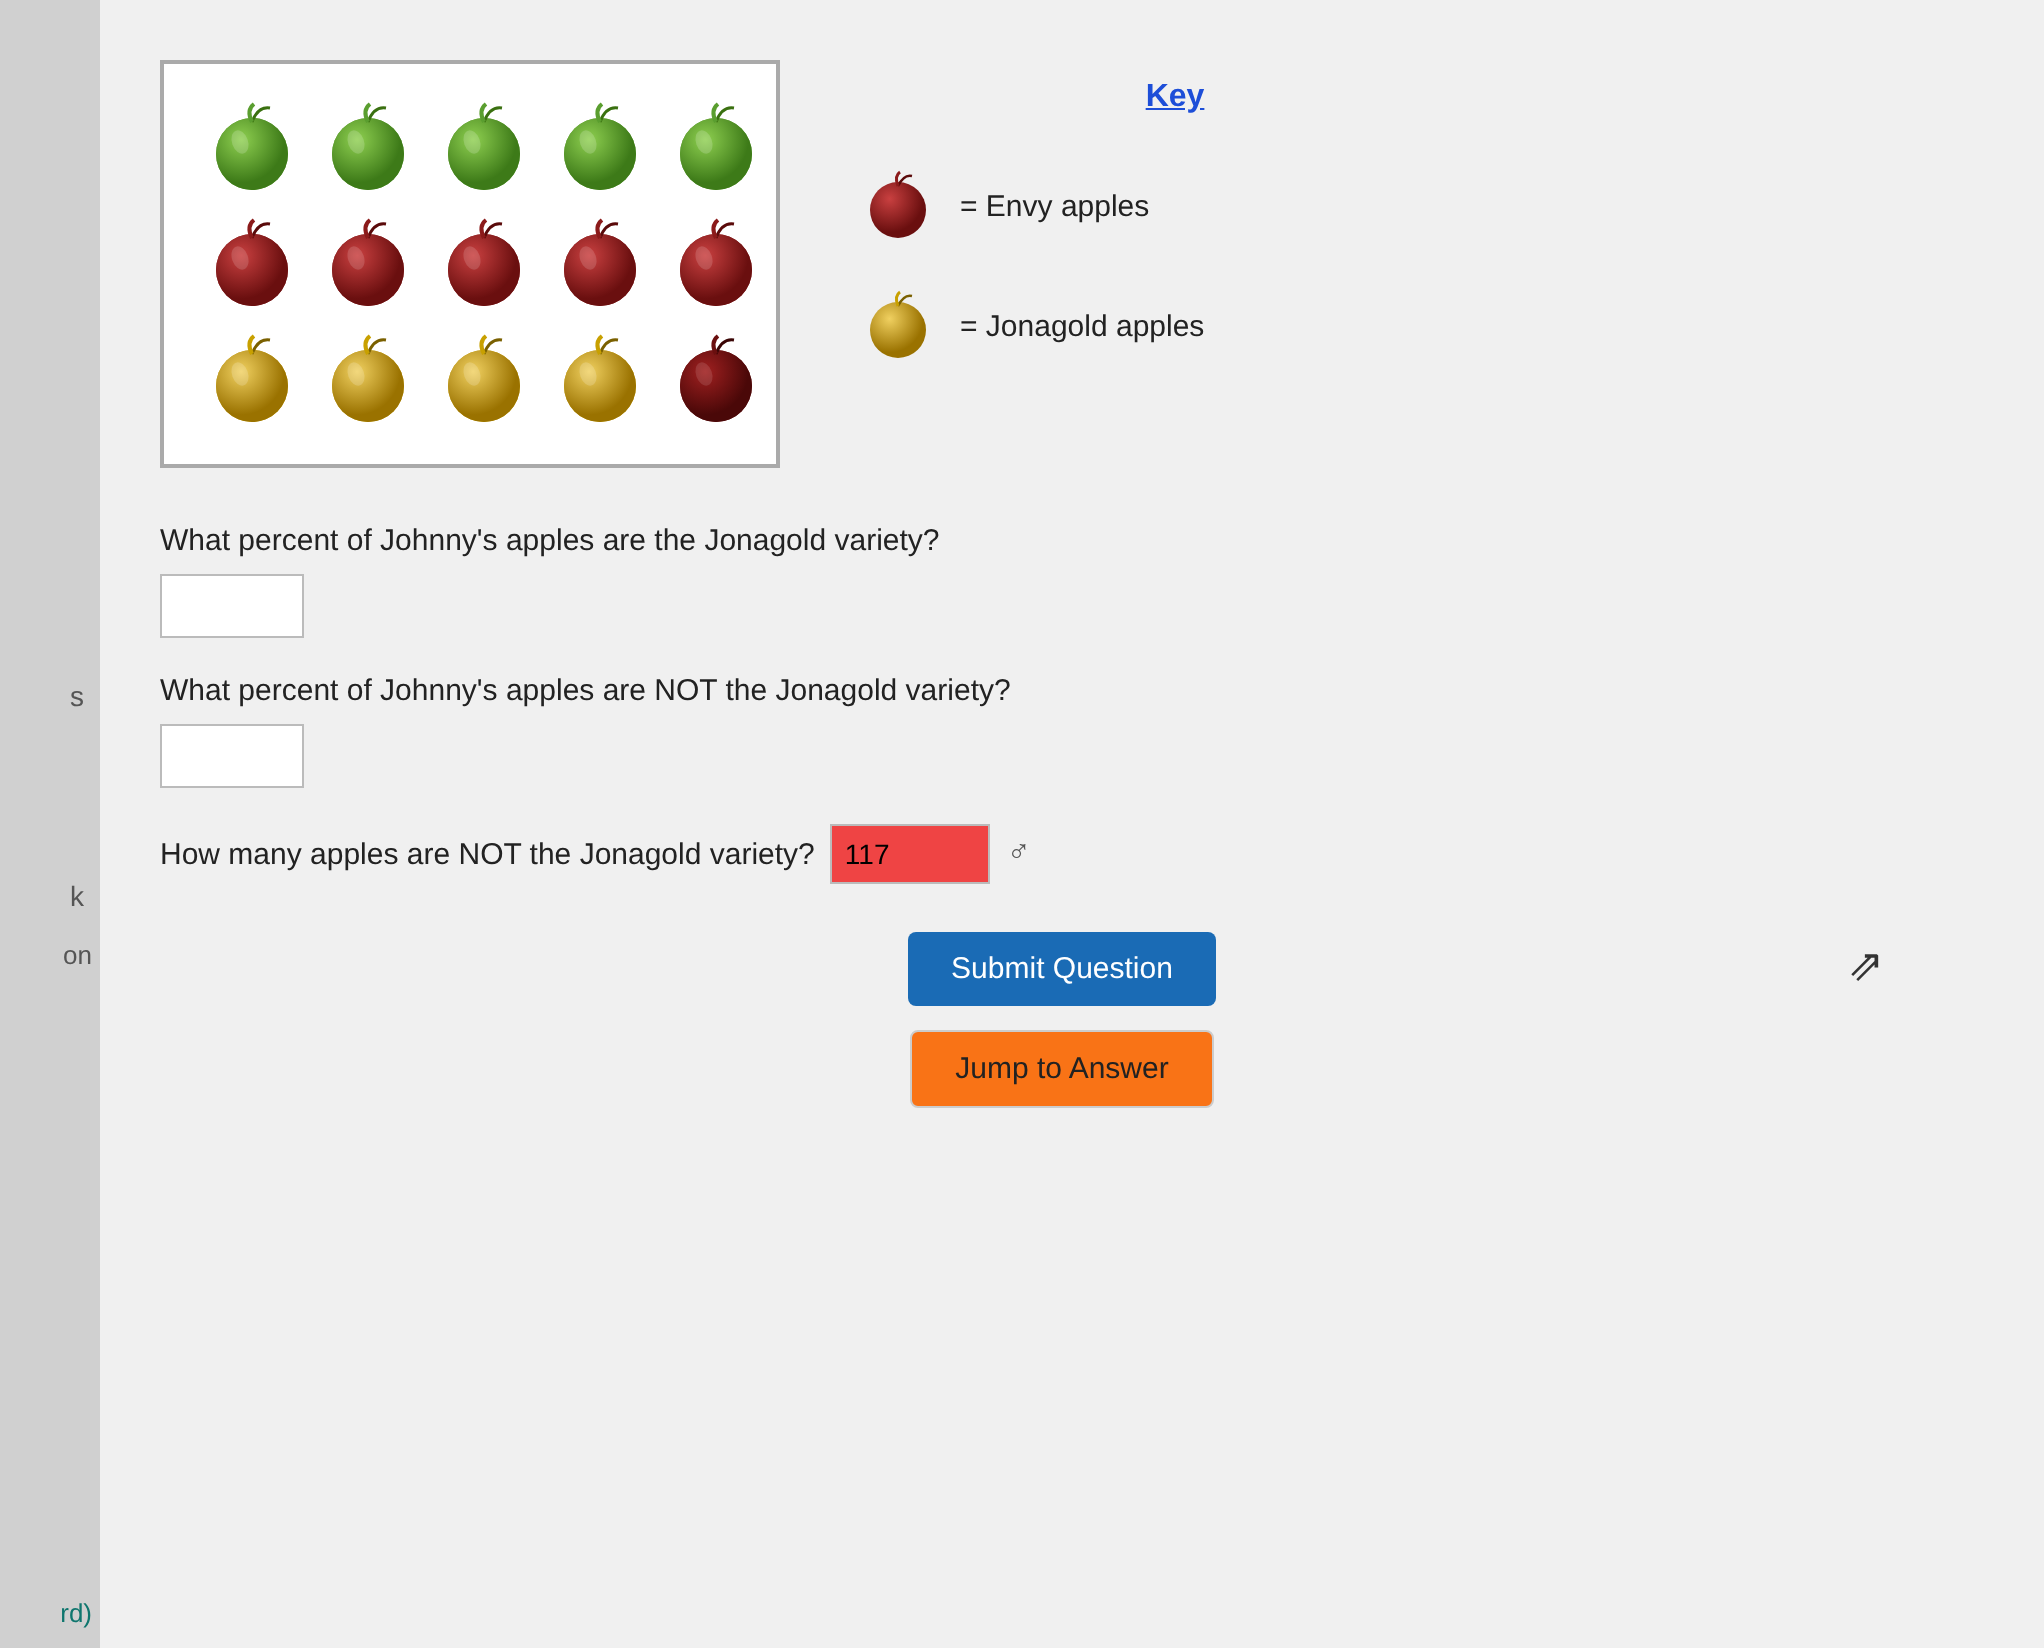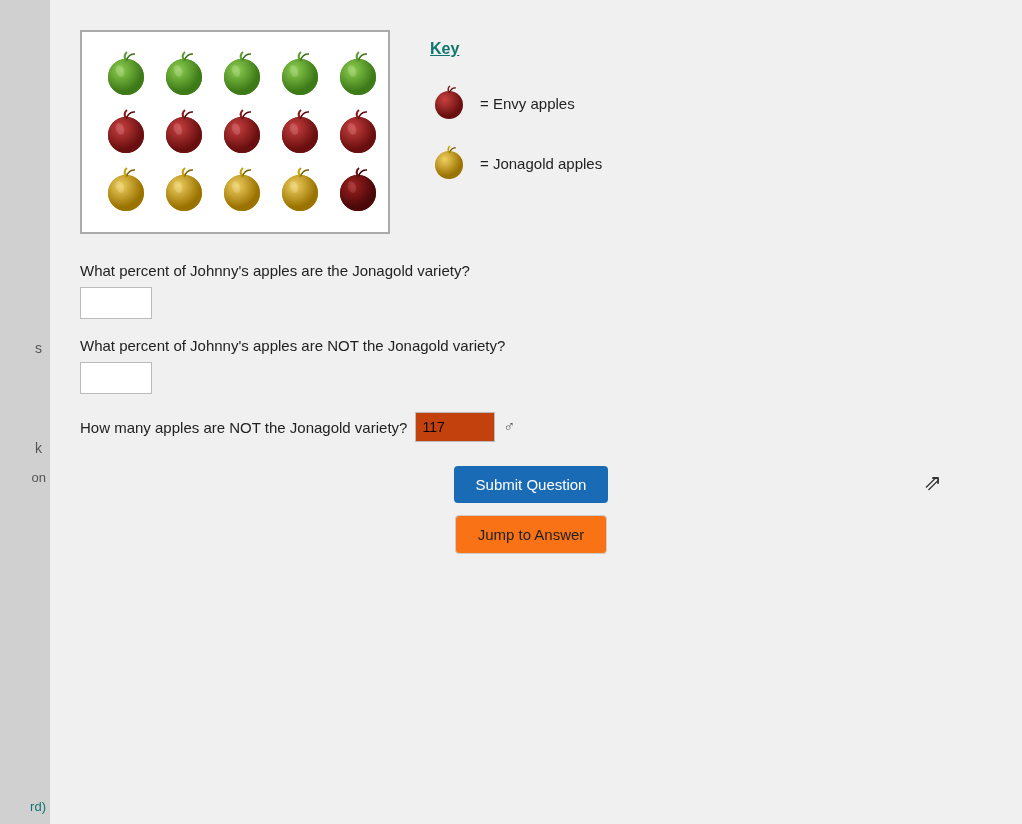--- a/index.html
+++ b/index.html
@@ -97,21 +97,22 @@
       display: flex;
       flex-direction: column;
       gap: 22px;
       padding-top: 10px;
     }
     .key-title {
       font-size: 16px;
       font-weight: bold;
       text-decoration: underline;
       margin-bottom: 4px;
-      color: #0f766e;
+      color: #1d4ed8;
+      text-align: right;
     }
     .key-item {
       display: flex;
       flex-direction: row;
       align-items: center;
       gap: 12px;
     }
     .key-apple {
       width: 38px;
       height: 38px;
@@ -145,21 +146,21 @@
       font-size: 15px;
       color: #222;
       display: flex;
       flex-direction: row;
       align-items: center;
       gap: 8px;
       margin-bottom: 24px;
     }
     .inline-input {
       border: 1.5px solid #bbb;
-      background: #c2410c;
+      background: #ef4444;
       width: 80px;
       height: 30px;
       font-size: 14px;
       padding: 2px 6px;
       outline: none;
     }
     .gender-icon {
       font-size: 16px;
       color: #555;
     }

